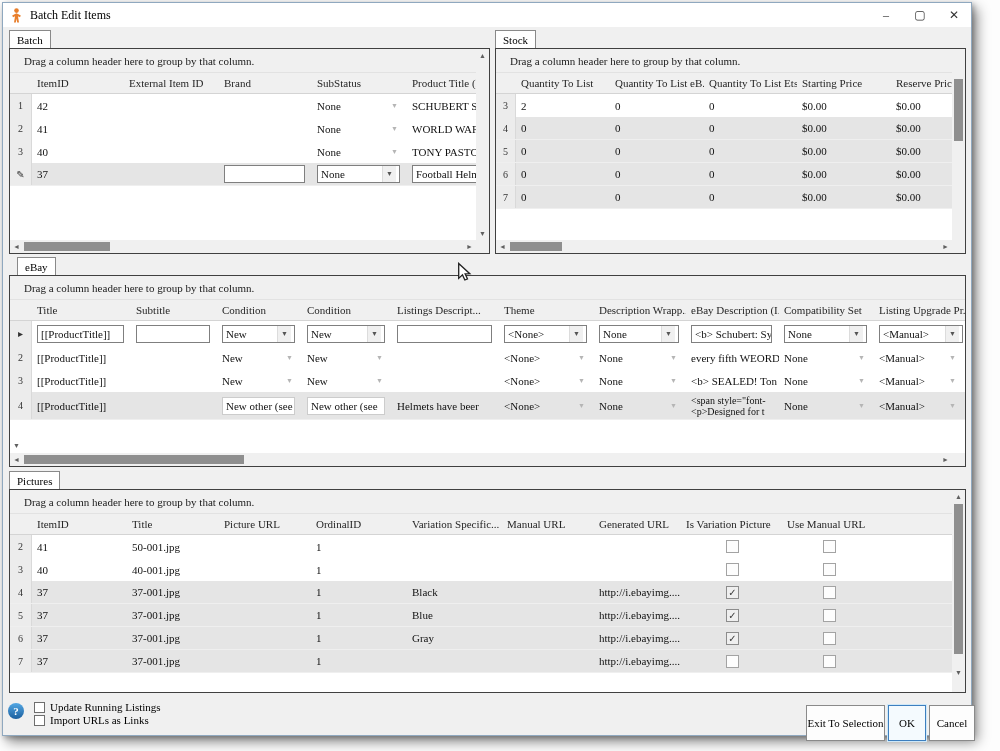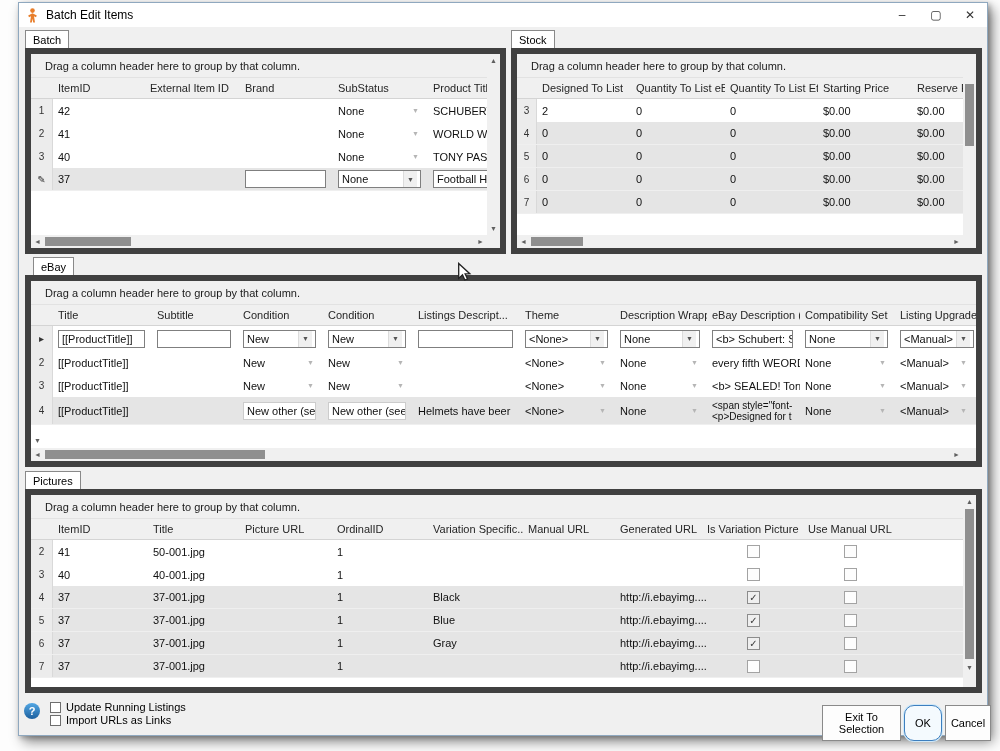--- a/index.html
+++ b/index.html
@@ -1,33 +1,33 @@
 <!DOCTYPE html>
 <html><head>
 <meta charset="utf-8">
 <style>
   * { box-sizing: border-box; margin:0; padding:0; }
   html,body { width:1000px; height:751px; background:#fdfdfd; overflow:hidden;
               font-family:"Liberation Sans", sans-serif; }
-  #win { position:absolute; left:18px; top:2px; width:970px; height:734px;
+  #win { position:absolute; left:2px; top:2px; width:970px; height:734px;
          background:#f0f0f0; border:1px solid #8fa8bf;
-         box-shadow:5px 6px 12px rgba(0,0,0,.45), 2px 2px 5px rgba(0,0,0,.25); }
+         box-shadow:5px 6px 12px rgba(0,0,0,.45), 2px 2px 5px rgba(0,0,0,.25);font-family:Liberation Serif, serif; }
   
   .titlebar { position:absolute; left:0; top:0; right:0; height:24px; background:#ffffff;
               display:flex; align-items:center; }
   .appicon { margin-left:7px; width:13px; height:15px; }
   .wtitle { margin-left:7px; font-size:12px; color:#000; }
   .winbtns { margin-left:auto; display:flex; height:100%; }
   .wbtn { width:34px; height:100%; display:flex; align-items:center; justify-content:center;
           font-size:12px; color:#333; }
   
   .tab { position:absolute; height:18px; background:#fff; border:1px solid #898989; border-bottom:none;
          font-size:11px; color:#000; display:flex; align-items:center; padding:0 7px; z-index:2; }
   
-  .panel { position:absolute; background:#fff; border:6px solid #404040; overflow:hidden; }
+  .panel { position:absolute; background:#fff; border:1px solid #404040; overflow:hidden; }
   .band { height:23px; background:#f0f0f0; display:flex; align-items:center;
           font-size:11px; color:#1a1a1a; padding-left:14px; }
   .hdr { display:flex; align-items:center; height:22px; background:#f0f0f0;
          border-top:1px solid #e2e2e2; border-bottom:1px solid #d4d4d4;
          font-size:11px; color:#262626; }
   .hrh { flex-shrink:0; align-self:stretch; }
   .hcell { padding-left:5px; white-space:nowrap; overflow:hidden; flex-shrink:0; }
   .r { display:flex; align-items:stretch; height:23px; font-size:11px; color:#111; background:#fff; }
   .r.gray { background:#e5e5e5; border-bottom:1px solid #efefef; }
   .rh { flex-shrink:0; background:#ececec; border-right:1px solid #d9d9d9;
@@ -171,21 +171,21 @@
       <div class="harr" style="right:0">►</div>
     </div>
     <div class="corner"></div>
   </div>
 
   <div class="tab" style="left:492px; top:27px;">Stock</div>
   <div class="panel" style="left:492px; top:45px; width:471px; height:206px;">
     <div class="band">Drag a column header here to group by that column.</div>
     <div class="hdr">
       <div class="hrh srh"></div>
-      <div class="hcell sc1">Designed To List</div>
+      <div class="hcell sc1">Quantity To List</div>
       <div class="hcell sc2">Quantity To List eB...</div>
       <div class="hcell sc3">Quantity To List Etsy</div>
       <div class="hcell sc4">Starting Price</div>
       <div class="hcell sc5">Reserve Price</div>
     </div>
     <div class="r">
       <div class="rh srh">3</div>
       <div class="c sc1">2</div>
       <div class="c sc2">0</div>
       <div class="c sc3">0</div>
@@ -548,19 +548,19 @@
   <div class="help">?</div>
   <div class="fcbrow" style="left:31px; top:698px;">
     <div class="fcb"></div>
     <span>Update Running Listings</span>
   </div>
   <div class="fcbrow" style="left:31px; top:711px;">
     <div class="fcb"></div>
     <span>Import URLs as Links</span>
   </div>
   <div class="btn" id="btn-exit" style="left:803px; width:79px;">Exit To Selection</div>
-  <div class="btn" id="btn-ok" style="left:885px; width:38px;border-radius:10px;">OK</div>
+  <div class="btn" id="btn-ok" style="left:885px; width:38px;">OK</div>
   <div class="btn" id="btn-cancel" style="left:926px; width:46px;">Cancel</div>
 </div>
 
 <svg id="cursor" width="18" height="19" viewBox="0 0 12 13">
   <path d="M1 1 L1 11.2 L3.6 8.8 L5.2 12.3 L7 11.5 L5.4 8.1 L8.6 8 Z" fill="#fff" stroke="#222" stroke-width="0.9"></path>
 </svg>
 
 </body></html>

